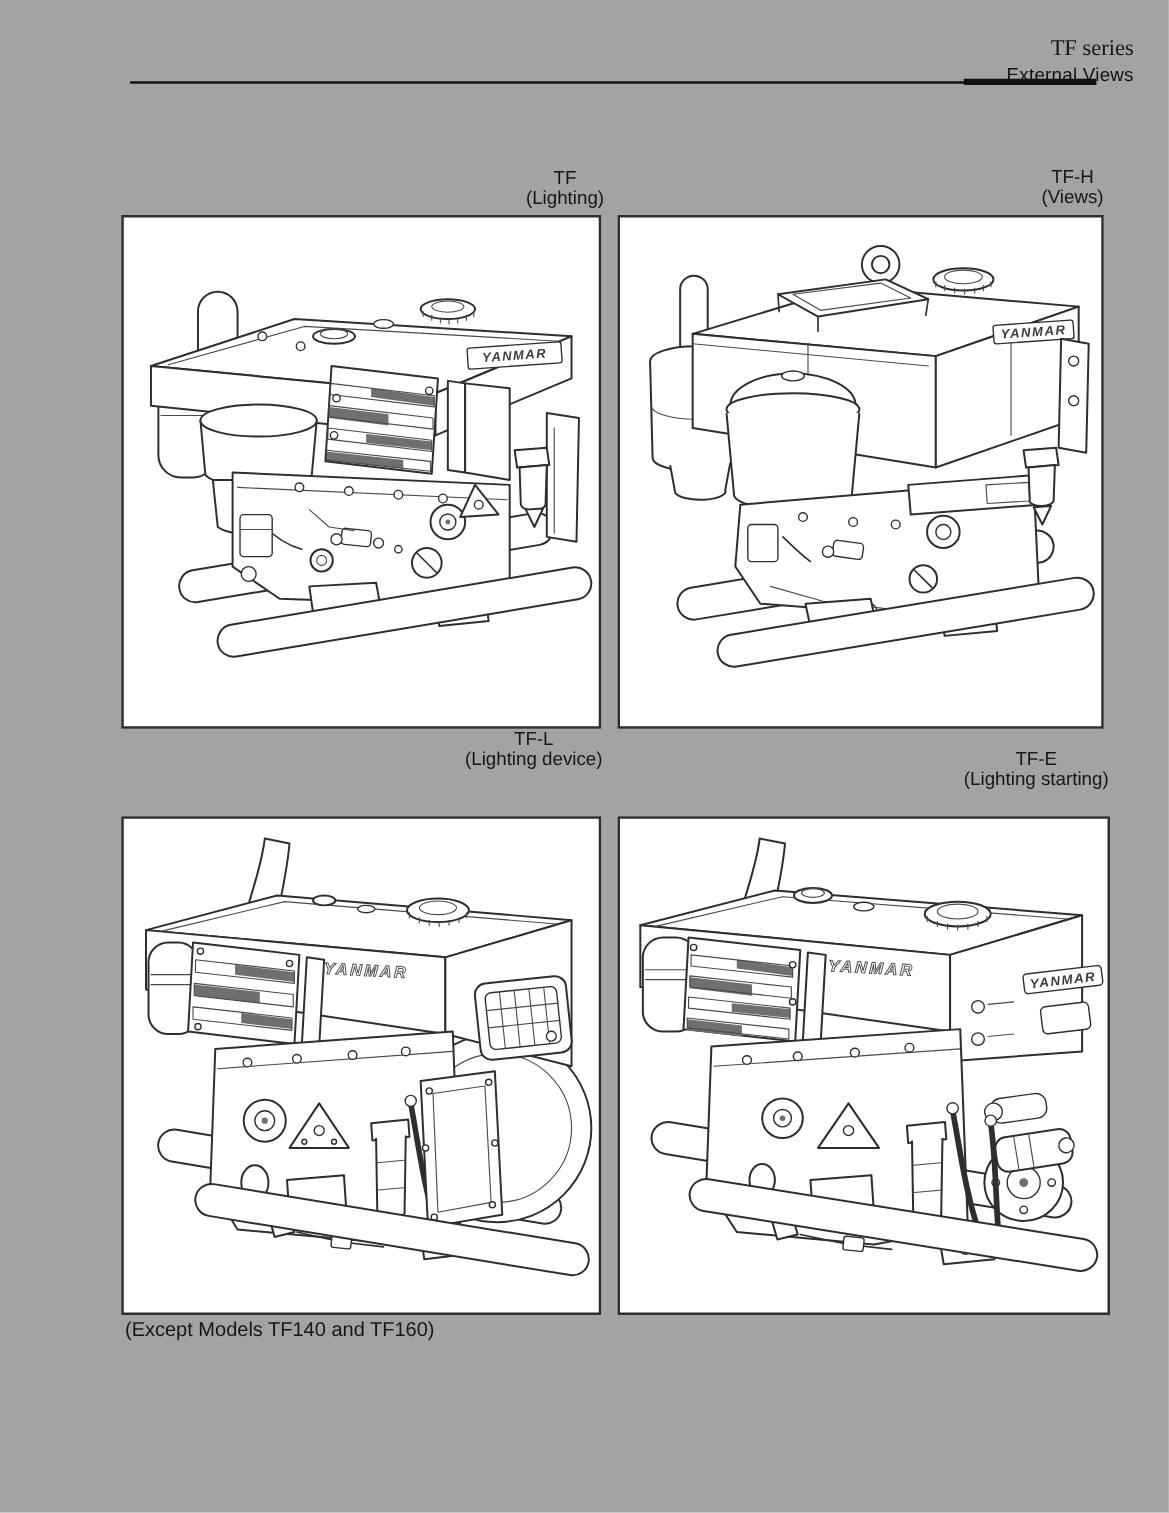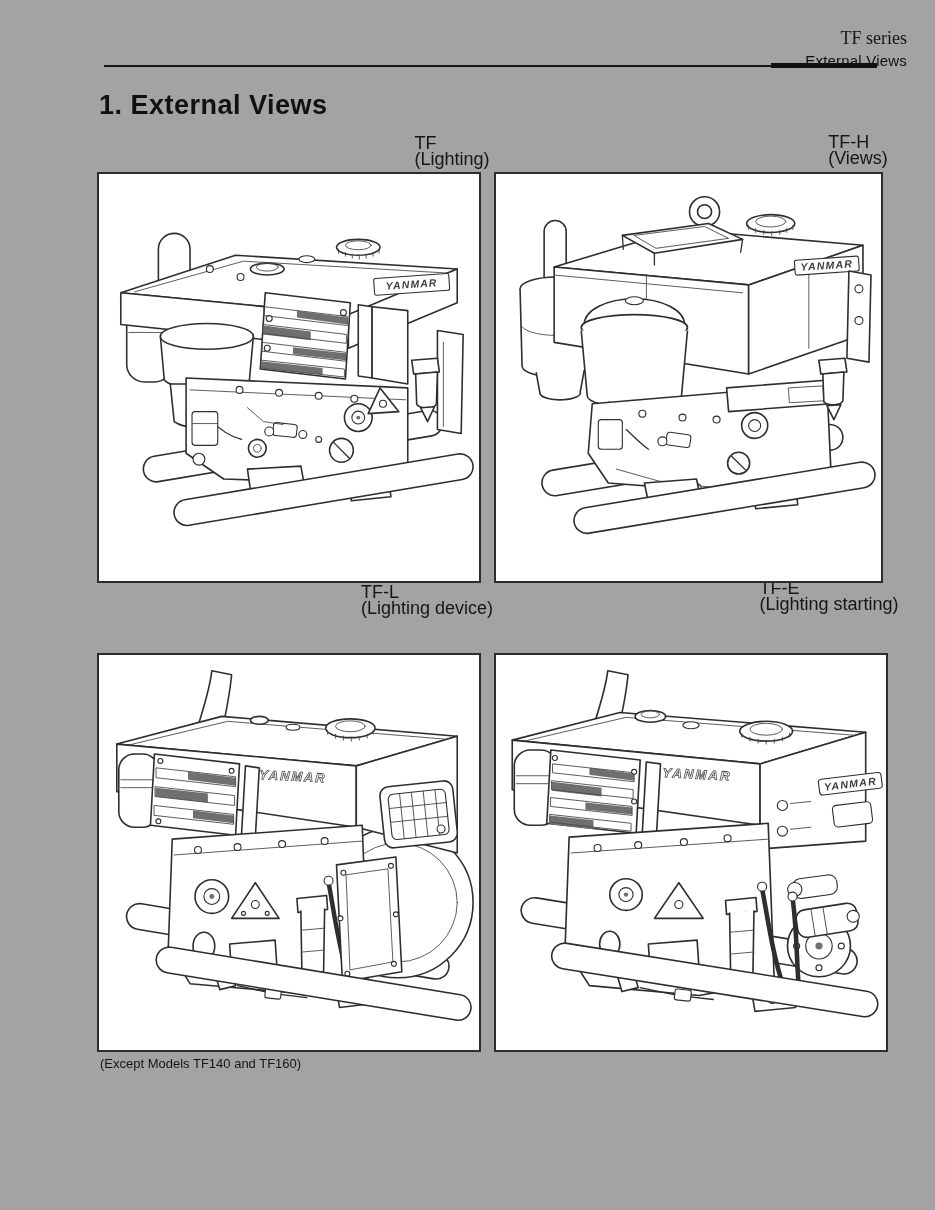--- a/index.html
+++ b/index.html
@@ -17,25 +17,25 @@
     font-size:15px;font-weight:normal;letter-spacing:.2px;color:#111;
   }
   .rule-thin{position:absolute;top:65px;left:104px;width:773px;height:2px;background:#161616;}
   .rule-thick{position:absolute;top:63px;left:771px;width:106px;height:5px;background:#111;}
   .doc-title{
     position:absolute;top:90px;left:99px;
     font-size:27px;font-weight:bold;letter-spacing:.5px;color:#111;
   }
   .fig-label{
     position:absolute;transform:translateX(-50%);
-    font-size:18px;line-height:16px;color:#161616;white-space:nowrap;
+    text-align:center;font-size:15px;line-height:16px;color:#161616;white-space:nowrap;
   }
   .panel{position:absolute;border:2px solid #2d2d2d;background:#fff;box-sizing:border-box;}
   .panel svg{display:block;width:100%;height:100%;}
-  .footnote{position:absolute;top:1056px;left:100px;font-size:13px;color:#161616;}
+  .footnote{position:absolute;top:1056px;left:100px;font-size:16px;color:#161616;}
 
   
   .s  {fill:#ffffff;stroke:#2e2e2e;stroke-width:1.6;stroke-linejoin:round;}
   .s2 {fill:#ffffff;stroke:#2e2e2e;stroke-width:1.1;stroke-linejoin:round;}
   .n  {fill:none;stroke:#2e2e2e;stroke-width:1.3;stroke-linecap:round;stroke-linejoin:round;}
   .n2 {fill:none;stroke:#4a4a4a;stroke-width:0.9;stroke-linecap:round;stroke-linejoin:round;}
   .k  {fill:none;stroke:#2e2e2e;stroke-width:4.5;stroke-linecap:round;}
   .dk {fill:#6f6f6f;stroke:none;}
   .bt {font:italic 700 10.5px "Liberation Sans",sans-serif;fill:#3c3c3c;letter-spacing:1.2px;}
   .bto{font:italic 700 13px "Liberation Sans",sans-serif;fill:none;stroke:#525252;stroke-width:0.8;letter-spacing:2px;}
@@ -43,35 +43,34 @@
 </head>
 <body>
 
 <div class="page">
 
   <div class="hdr-series">TF series</div>
   <div class="hdr-section">External Views</div>
   <div class="rule-thin"></div>
   <div class="rule-thick"></div>
 
-  <div class="doc-title">1. External Views</div>
 
   <div class="fig-label" style="left:452px;top:135px">
     <div>TF</div>
     <div>(Lighting)</div>
   </div>
   <div class="fig-label" style="left:858px;top:134px">
     <div>TF-H</div>
     <div>(Views)</div>
   </div>
   <div class="fig-label" style="left:427px;top:584px">
     <div>TF-L</div>
     <div>(Lighting device)</div>
   </div>
-  <div class="fig-label" style="left:829px;top:580px">
+  <div class="fig-label" style="left:829px;top:600px">
     <div>TF-E</div>
     <div>(Lighting starting)</div>
   </div>
 
   <div class="panel" style="left:97px;top:172px;width:384px;height:411px">
     <svg viewBox="0 0 384 411" preserveAspectRatio="none">
       <g transform="rotate(-9.5 45 300)">
           <rect class="s" x="45" y="287" width="306" height="26" rx="13"></rect>
         </g>
       <rect class="s" x="28" y="128" width="46" height="82" rx="18"></rect>

